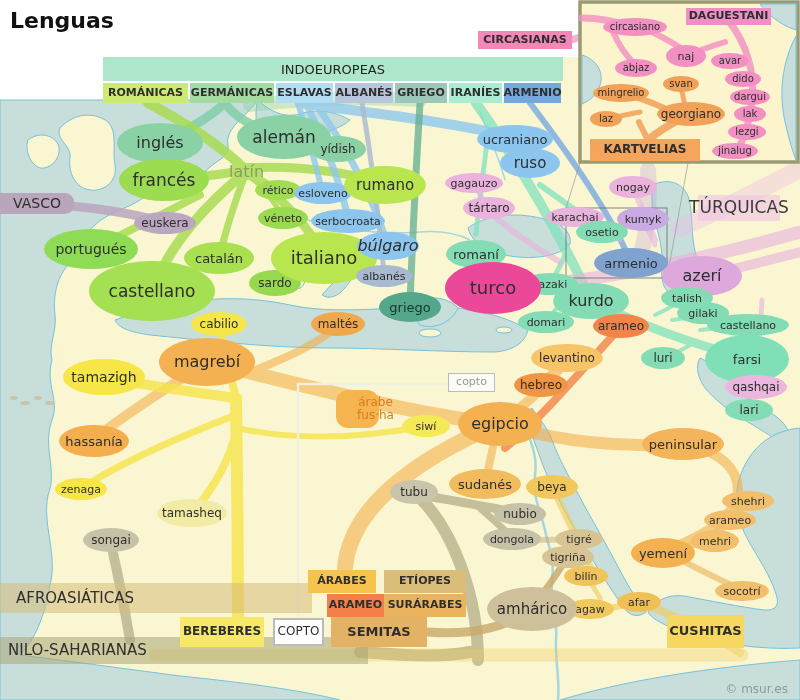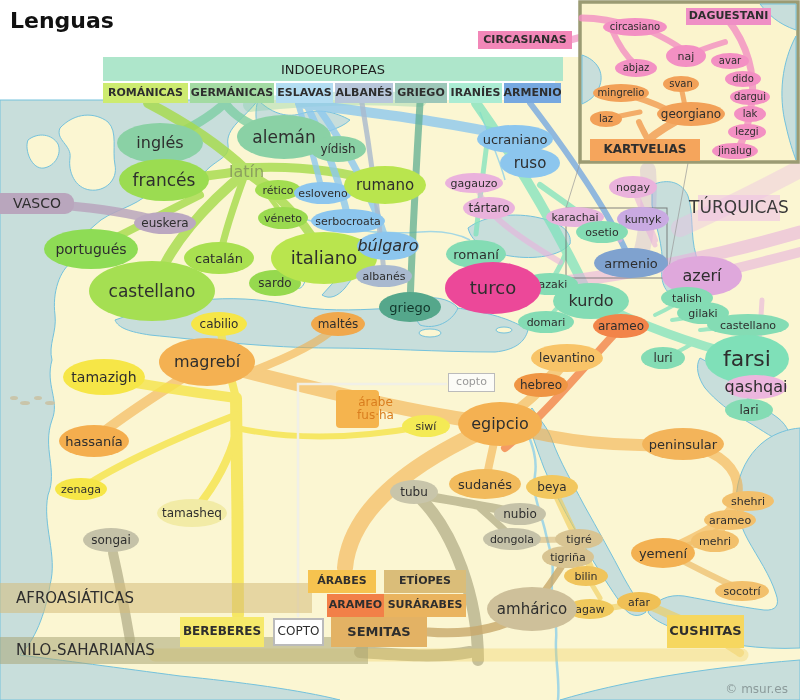--- a/index.html
+++ b/index.html
@@ -247,24 +247,24 @@
       <div class="lbl" style="left: 395px; top: 83px; width: 52px; height: 20px; background: rgb(157, 199, 185); font-size: 11px; font-weight: 700;">GRIEGO</div>
       <div class="lbl" style="left: 449px; top: 83px; width: 53px; height: 20px; background: rgb(171, 236, 211); font-size: 11px; font-weight: 700;">IRANÍES</div>
       <div class="lbl" style="left: 504px; top: 83px; width: 57px; height: 20px; background: rgb(118, 168, 224); font-size: 11px; font-weight: 700;">ARMENIO</div>
       <div class="lbl" style="left: 0px; top: 193px; width: 74px; height: 21px; background: rgb(185, 166, 189); font-size: 14px; border-radius: 0px 9px 9px 0px;">VASCO</div>
       <div class="lbl" style="left: 478px; top: 31px; width: 94px; height: 18px; background: rgb(242, 135, 184); font-size: 11px; font-weight: 700;">CIRCASIANAS</div>
       <div class="lbl" style="left: 686px; top: 8px; width: 85px; height: 17px; background: rgb(239, 143, 197); font-size: 11px; font-weight: 700;">DAGUESTANI</div>
       <div class="lbl" style="left: 590px; top: 139px; width: 110px; height: 22px; background: rgb(245, 165, 92); font-size: 12px; font-weight: 700;">KARTVELIAS</div>
       <div class="lbl" style="left: 698px; top: 195px; width: 82px; height: 26px; background: rgba(238, 195, 228, 0.6); font-size: 17px; color: rgb(58, 58, 58);">TÚRQUICAS</div>
       <div class="lbl" style="left: 232px; top: 163px; width: 29px; height: 17px; background: rgb(181, 225, 104); font-size: 16px; color: rgb(139, 160, 94);">latín</div>
       <div class="lbl" style="left: 448px; top: 373px; width: 47px; height: 19px; background: rgb(252, 252, 247); font-size: 11px; color: rgb(153, 153, 153); border: 1px solid rgb(187, 187, 187);">copto</div>
-      <div class="lbl" style="left: 336px; top: 390px; width: 43px; height: 38px; background: rgb(245, 180, 78); font-size: 12px; color: rgb(217, 125, 30); border-radius: 4px; padding-left: 36px;">árabe
+      <div class="lbl" style="left: 336px; top: 390px; width: 43px; height: 38px; background: rgb(245, 180, 78); font-size: 12px; color: rgb(217, 125, 30); border-radius: 12px; padding-left: 36px;">árabe
 fus·ha</div>
       <div class="lbl left" style="left: 0px; top: 583px; width: 312px; height: 30px; background: rgba(213, 188, 122, 0.55); font-size: 15px; padding-left: 16px;">AFROASIÁTICAS</div>
-      <div class="lbl left" style="left: 0px; top: 637px; width: 368px; height: 27px; background: rgba(170, 166, 118, 0.55); font-size: 15px; padding-left: 16px;">NILO-SAHARIANAS</div>
+      <div class="lbl left" style="left: 0px; top: 637px; width: 368px; height: 27px; background: rgba(170, 166, 118, 0.55); font-size: 15px; padding-left: 8px;">NILO-SAHARIANAS</div>
       <div class="lbl" style="left: 180px; top: 617px; width: 84px; height: 30px; background: rgb(246, 233, 106); font-size: 12px; font-weight: 700;">BEREBERES</div>
       <div class="lbl" style="left: 273px; top: 618px; width: 51px; height: 28px; background: rgb(255, 255, 255); font-size: 12px; border: 2px solid rgb(187, 187, 187);">COPTO</div>
       <div class="lbl" style="left: 331px; top: 617px; width: 96px; height: 30px; background: rgb(227, 178, 100); font-size: 13px; font-weight: 700;">SEMITAS</div>
       <div class="lbl" style="left: 308px; top: 570px; width: 68px; height: 23px; background: rgb(246, 195, 79); font-size: 11px; font-weight: 700;">ÁRABES</div>
       <div class="lbl" style="left: 327px; top: 594px; width: 57px; height: 23px; background: rgb(242, 128, 72); font-size: 11px; font-weight: 700;">ARAMEO</div>
       <div class="lbl" style="left: 384px; top: 570px; width: 82px; height: 23px; background: rgb(218, 189, 121); font-size: 11px; font-weight: 700;">ETÍOPES</div>
       <div class="lbl" style="left: 384px; top: 594px; width: 82px; height: 23px; background: rgb(234, 180, 95); font-size: 11px; font-weight: 700;">SURÁRABES</div>
       <div class="lbl" style="left: 667px; top: 615px; width: 77px; height: 33px; background: rgb(246, 215, 95); font-size: 13px; font-weight: 700;">CUSHITAS</div>
       <div class="bubble" style="left: 160px; top: 143px; width: 86px; height: 40px; background: rgb(138, 209, 165); font-size: 16px;">inglés</div>
       <div class="bubble" style="left: 284px; top: 137px; width: 94px; height: 44px; background: rgb(138, 209, 165); font-size: 17px;">alemán</div>
@@ -298,22 +298,22 @@
       <div class="bubble" style="left: 550px; top: 284px; width: 56px; height: 22px; background: rgb(132, 220, 180); font-size: 11px;">zazaki</div>
       <div class="bubble" style="left: 493px; top: 288px; width: 96px; height: 52px; background: #ec4899; font-size: 18px;">turco</div>
       <div class="bubble" style="left: 591px; top: 301px; width: 76px; height: 36px; background: rgb(132, 220, 180); font-size: 16px;">kurdo</div>
       <div class="bubble" style="left: 702px; top: 276px; width: 80px; height: 40px; background: rgb(223, 168, 220); font-size: 16px;">azerí</div>
       <div class="bubble" style="left: 687px; top: 298px; width: 52px; height: 22px; background: rgb(132, 220, 180); font-size: 11px;">talish</div>
       <div class="bubble" style="left: 703px; top: 313px; width: 52px; height: 22px; background: rgb(132, 220, 180); font-size: 11px;">gilaki</div>
       <div class="bubble" style="left: 546px; top: 322px; width: 56px; height: 22px; background: rgb(132, 220, 180); font-size: 11px;">domari</div>
       <div class="bubble" style="left: 748px; top: 325px; width: 82px; height: 22px; background: rgb(132, 220, 180); font-size: 11px;">castellano</div>
       <div class="bubble" style="left: 621px; top: 326px; width: 56px; height: 24px; background: rgb(242, 132, 73); font-size: 12px;">arameo</div>
       <div class="bubble" style="left: 663px; top: 358px; width: 44px; height: 22px; background: rgb(132, 220, 180); font-size: 12px;">luri</div>
-      <div class="bubble" style="left: 747px; top: 359px; width: 84px; height: 48px; background: rgb(127, 224, 184); font-size: 22px;">farsi</div>
-      <div class="bubble" style="left: 756px; top: 387px; width: 62px; height: 24px; background: rgb(236, 182, 222); font-size: 16px;">qashqai</div>
+      <div class="bubble" style="left: 747px; top: 359px; width: 84px; height: 48px; background: rgb(127, 224, 184); font-size: 13px;">farsi</div>
+      <div class="bubble" style="left: 756px; top: 387px; width: 62px; height: 24px; background: rgb(236, 182, 222); font-size: 12px;">qashqai</div>
       <div class="bubble" style="left: 749px; top: 410px; width: 48px; height: 22px; background: rgb(132, 220, 180); font-size: 12px;">lari</div>
       <div class="bubble" style="left: 219px; top: 324px; width: 56px; height: 24px; background: rgb(246, 230, 71); font-size: 12px;">cabilio</div>
       <div class="bubble" style="left: 207px; top: 362px; width: 96px; height: 48px; background: rgb(244, 177, 82); font-size: 16px;">magrebí</div>
       <div class="bubble" style="left: 104px; top: 377px; width: 82px; height: 36px; background: rgb(246, 230, 71); font-size: 14px;">tamazigh</div>
       <div class="bubble" style="left: 94px; top: 441px; width: 70px; height: 32px; background: rgb(244, 174, 78); font-size: 13px;">hassanía</div>
       <div class="bubble" style="left: 81px; top: 489px; width: 52px; height: 22px; background: rgb(246, 230, 71); font-size: 11px;">zenaga</div>
       <div class="bubble" style="left: 192px; top: 513px; width: 70px; height: 28px; background: rgb(242, 235, 166); font-size: 12px;">tamasheq</div>
       <div class="bubble" style="left: 111px; top: 540px; width: 56px; height: 24px; background: rgb(197, 194, 168); font-size: 12px;">songai</div>
       <div class="bubble" style="left: 426px; top: 426px; width: 48px; height: 22px; background: rgb(244, 234, 85); font-size: 11px;">siwí</div>
       <div class="bubble" style="left: 541px; top: 385px; width: 54px; height: 24px; background: rgb(239, 149, 67); font-size: 12px;">hebreo</div>

